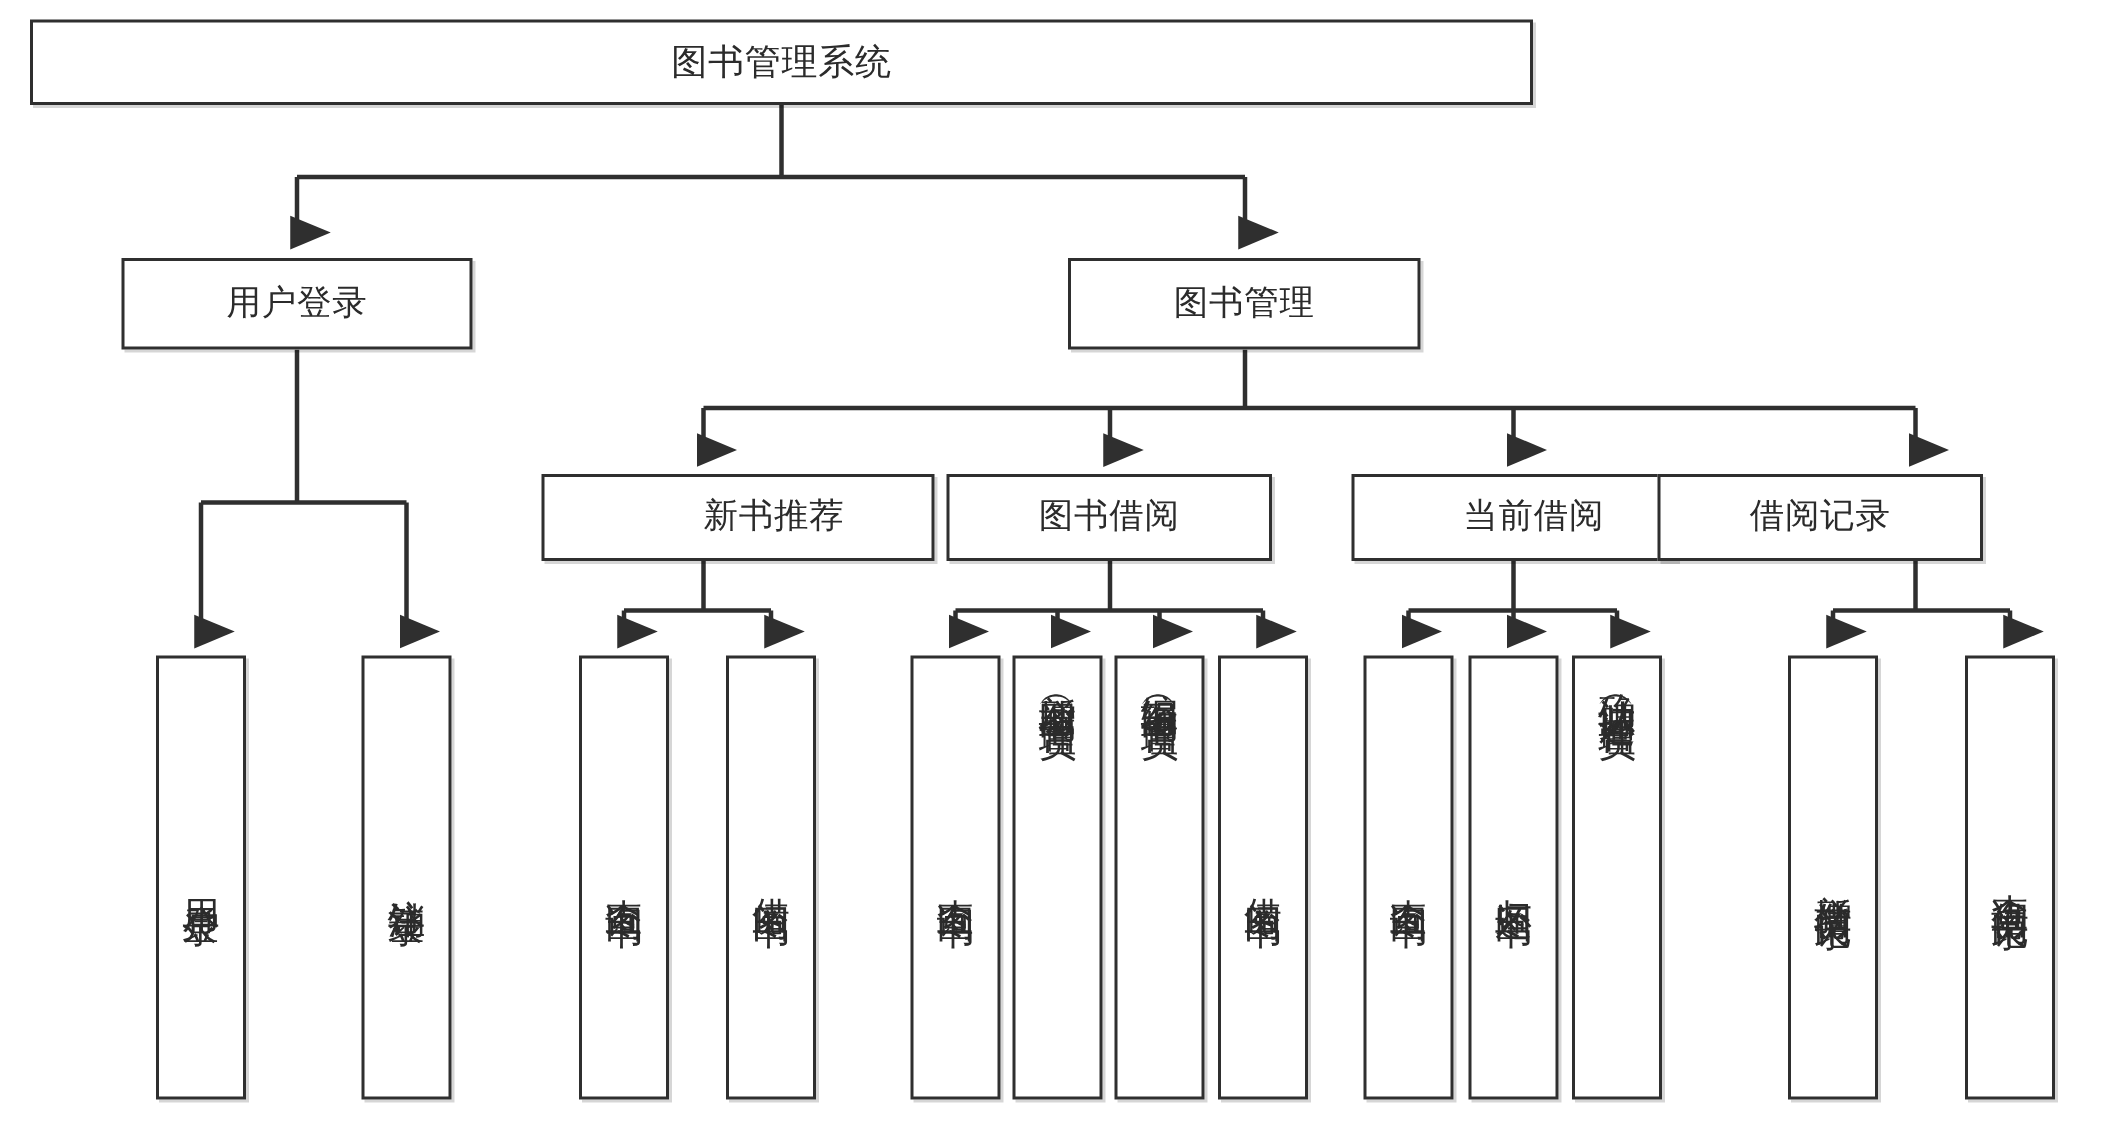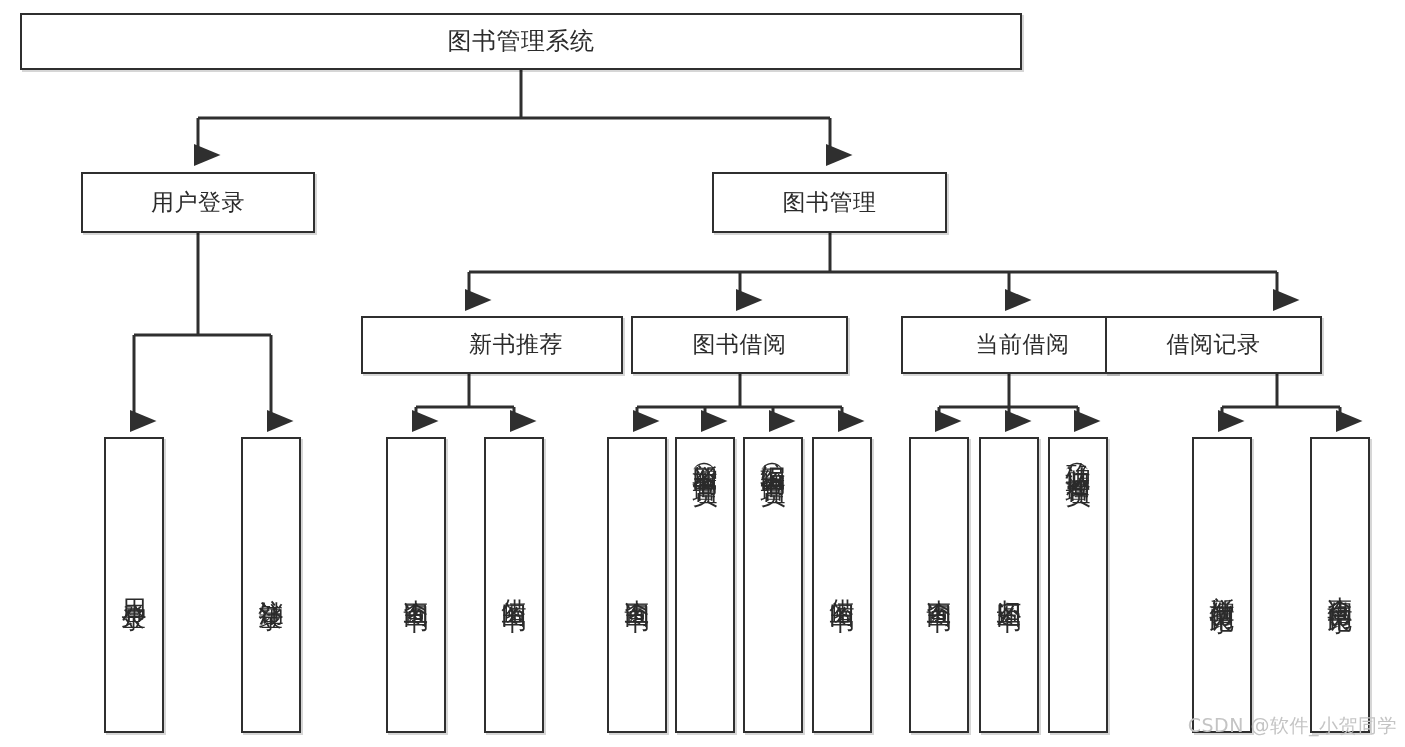--- a/index.html
+++ b/index.html
@@ -215,15 +215,14 @@
     <div class="node vertical centered" style="left:1192px; top:437px; width:60px; height:296px;">
       <span class="node-label">新增借阅记录</span>
     </div>
 
     <div class="node vertical centered" style="left:1310px; top:437px; width:60px; height:296px;">
       <span class="node-label">查询借阅记录</span>
     </div>
 
   </div>
 
-  <div id="watermark">CSDN @软件_小贺同学</div>
 
 </div>
 
 </body></html>

